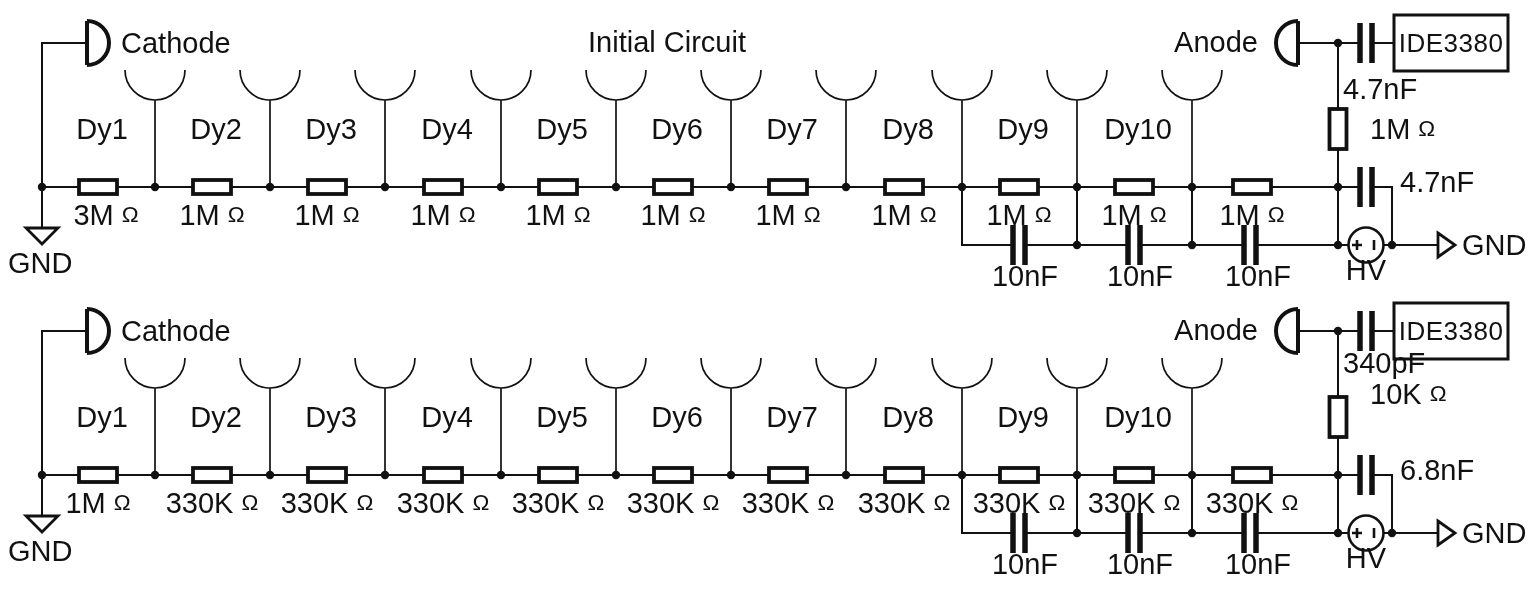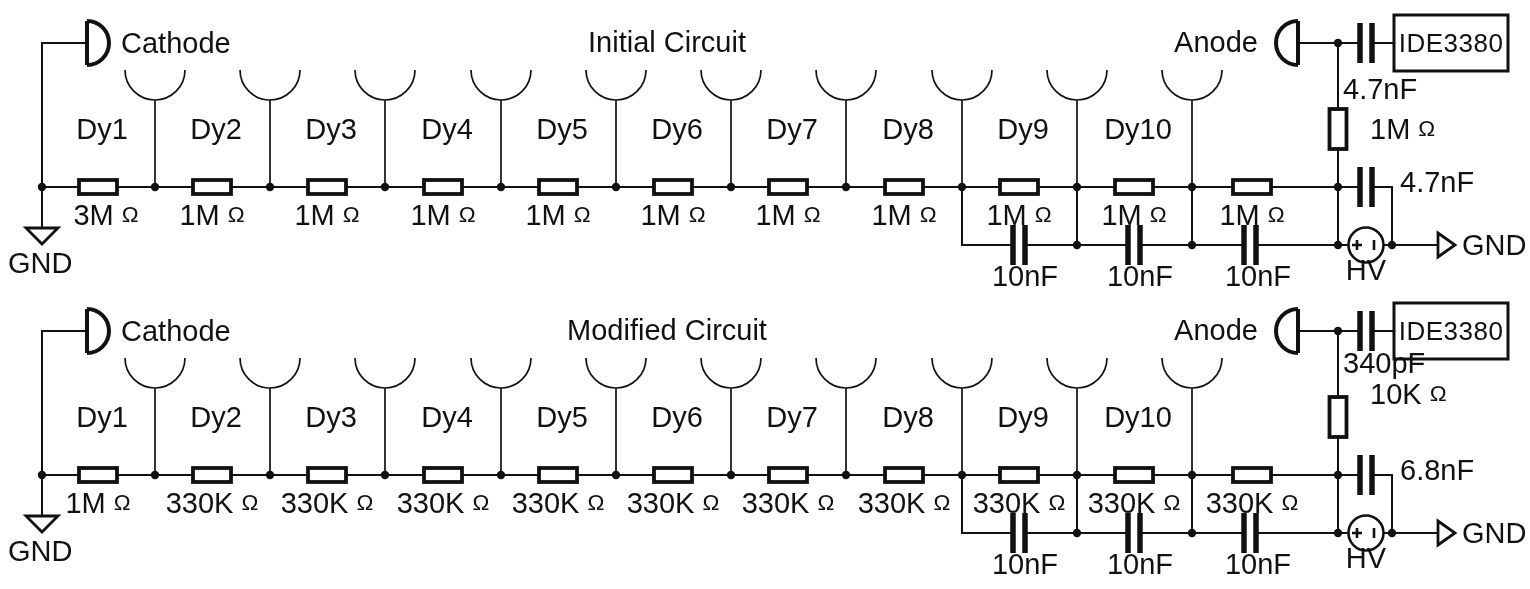--- a/index.html
+++ b/index.html
@@ -153,21 +153,20 @@
     <div class="lbl l" style="left:121px;top:43px">Cathode</div>
     <div class="lbl c" style="left:1216px;top:42px">Anode</div>
     <div class="lbl l" style="left:8px;top:263px">GND</div>
     <div class="lbl l" style="left:1462px;top:245px">GND</div>
     <div class="lbl c" style="left:1366px;top:270px">HV</div>
     <div class="lbl c box" style="left:1451px;top:43px">IDE3380</div>
     <div class="lbl l" style="left:1343px;top:89px">4.7nF</div>
     <div class="lbl l val" style="left:1370px;top:129px">1M <span class="ohm">Ω</span></div>
     <div class="lbl l" style="left:1400px;top:182px">4.7nF</div>
 
-    <div class="lbl c" style="left:667px;top:330px">Modified Circuit</div>
     <div class="lbl l" style="left:121px;top:331px">Cathode</div>
     <div class="lbl c" style="left:1216px;top:330px">Anode</div>
     <div class="lbl l" style="left:8px;top:551px">GND</div>
     <div class="lbl l" style="left:1462px;top:533px">GND</div>
     <div class="lbl c" style="left:1366px;top:558px">HV</div>
     <div class="lbl c box" style="left:1451px;top:331px">IDE3380</div>
     <div class="lbl l" style="left:1343px;top:363px">340pF</div>
     <div class="lbl l val" style="left:1370px;top:394px">10K <span class="ohm">Ω</span></div>
     <div class="lbl l" style="left:1400px;top:470px">6.8nF</div>
 

